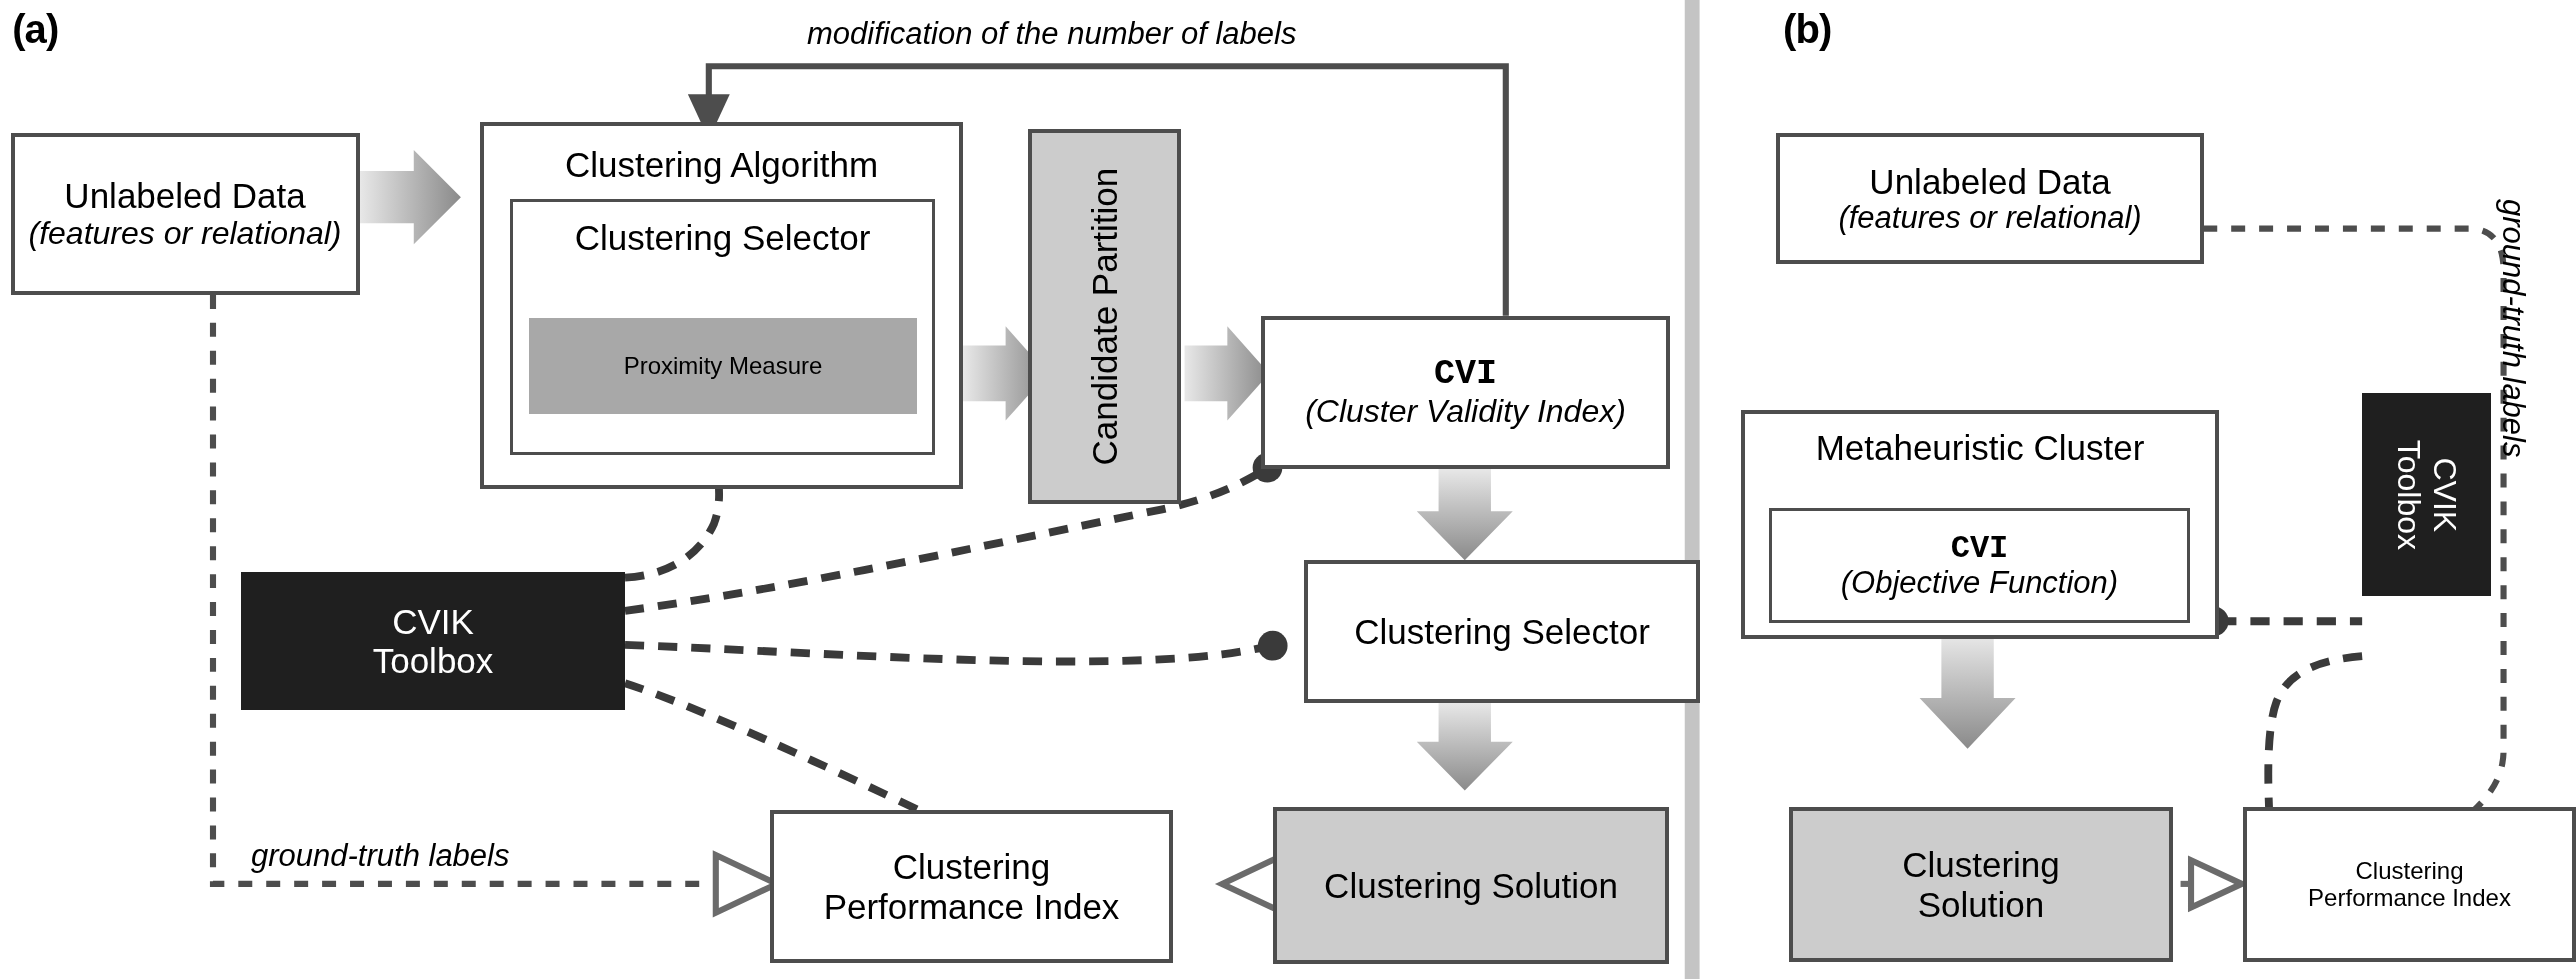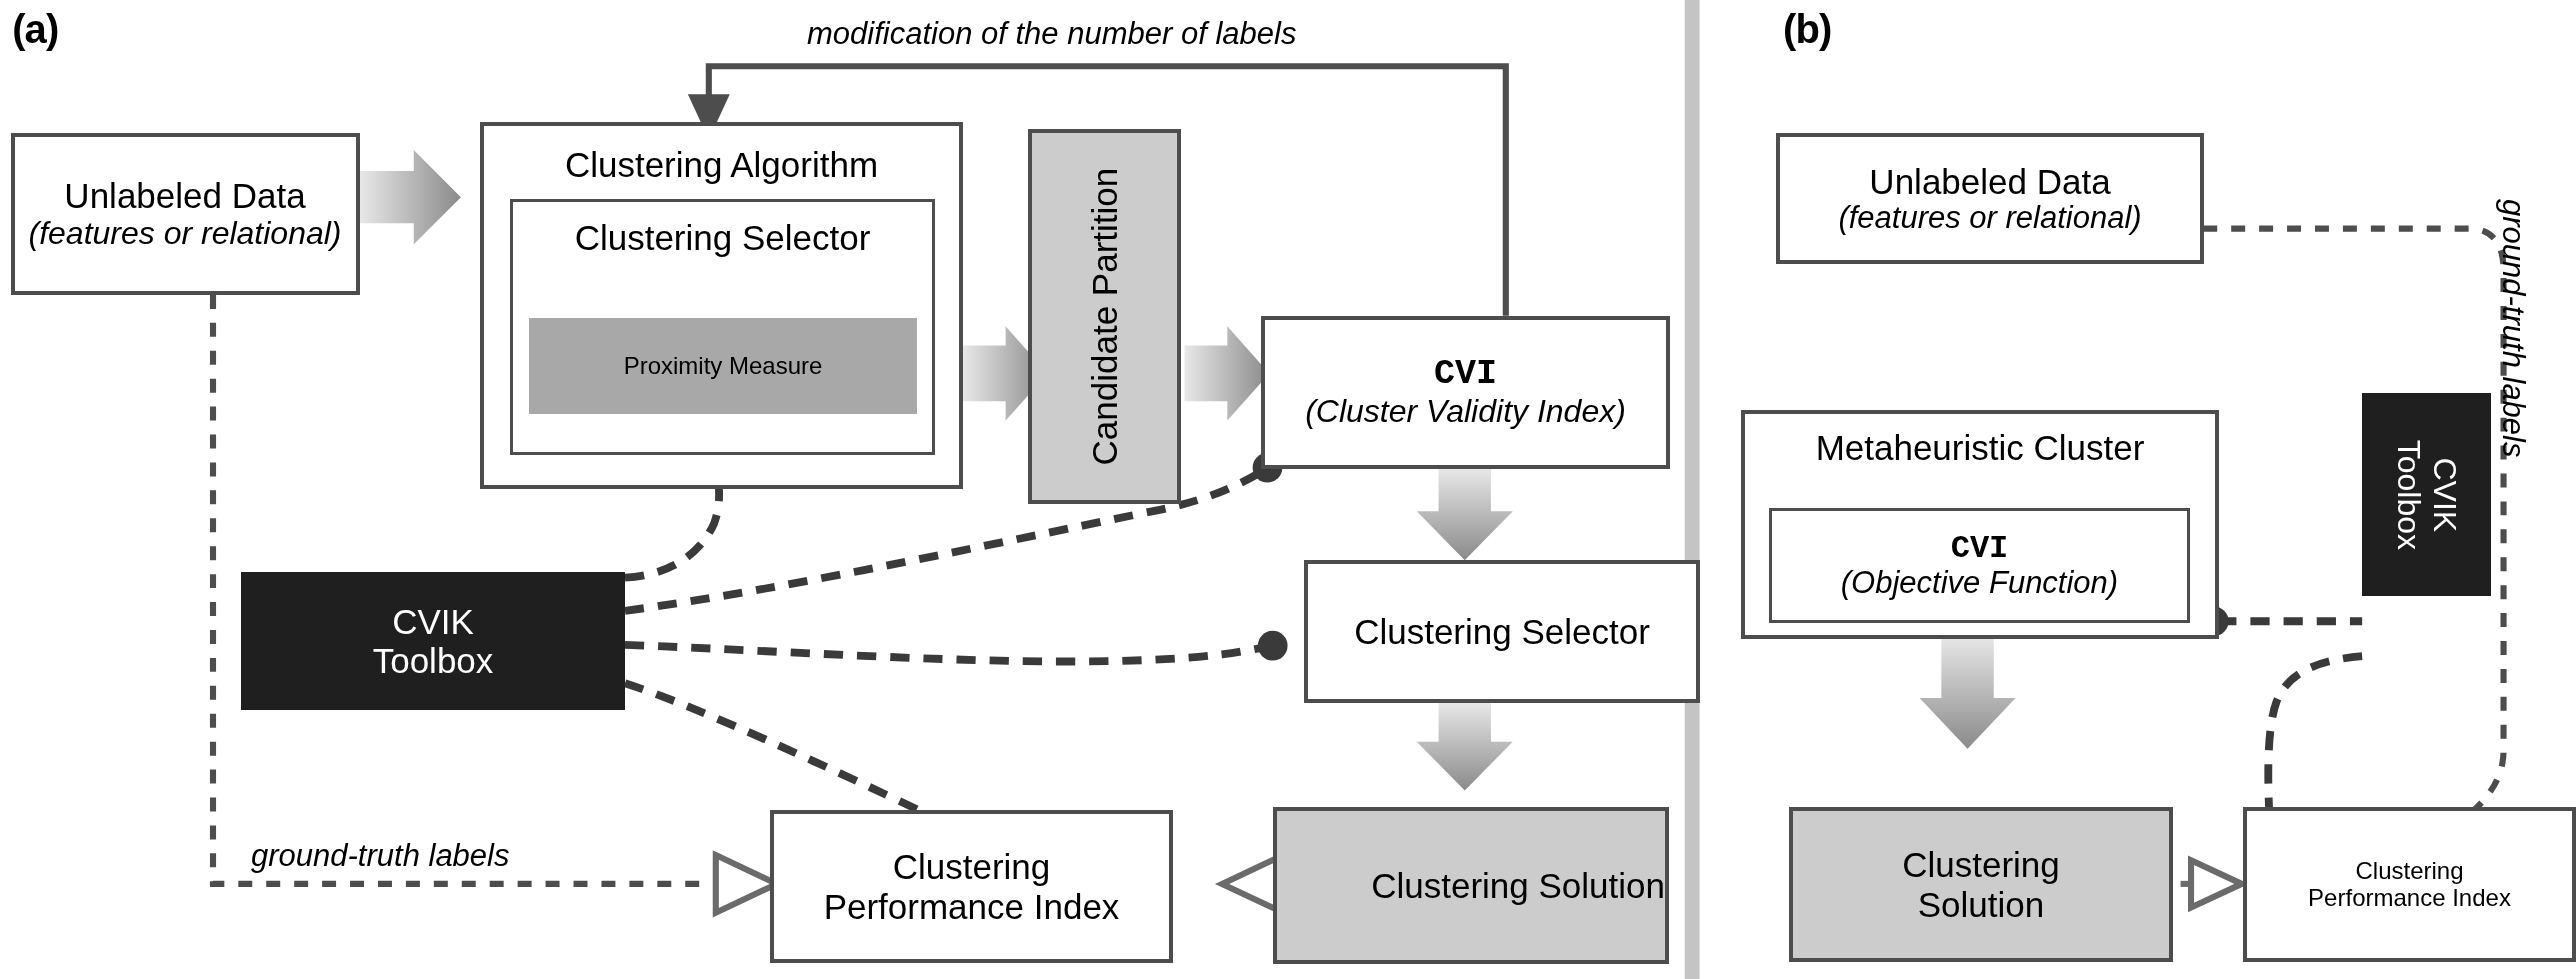--- a/index.html
+++ b/index.html
@@ -161,21 +161,21 @@
 
   <div class="nodebox outline" style="left:1261px;top:316px;width:409px;height:153px;">
     <div class="t-bold">CVI</div>
     <div class="t-ital">(Cluster Validity Index)</div>
   </div>
 
   <div class="nodebox outline" style="left:1273px;top:560px;width:396px;height:143px;margin-left:31px;">
     <div class="t-main">Clustering Selector</div>
   </div>
 
-  <div class="nodebox grayfill" style="left:1273px;top:807px;width:396px;height:157px;align-items:flex-end;">
+  <div class="nodebox grayfill" style="left:1273px;top:807px;width:396px;height:157px;">
     <div class="t-main">Clustering Solution</div>
   </div>
 
   <div class="nodebox outline" style="left:770px;top:810px;width:403px;height:153px;">
     <div class="t-main">Clustering</div>
     <div class="t-main">Performance Index</div>
   </div>
 
   <div class="nodebox darkfill" style="left:241px;top:572px;width:384px;height:138px;">
     <div class="t-main">CVIK</div>

